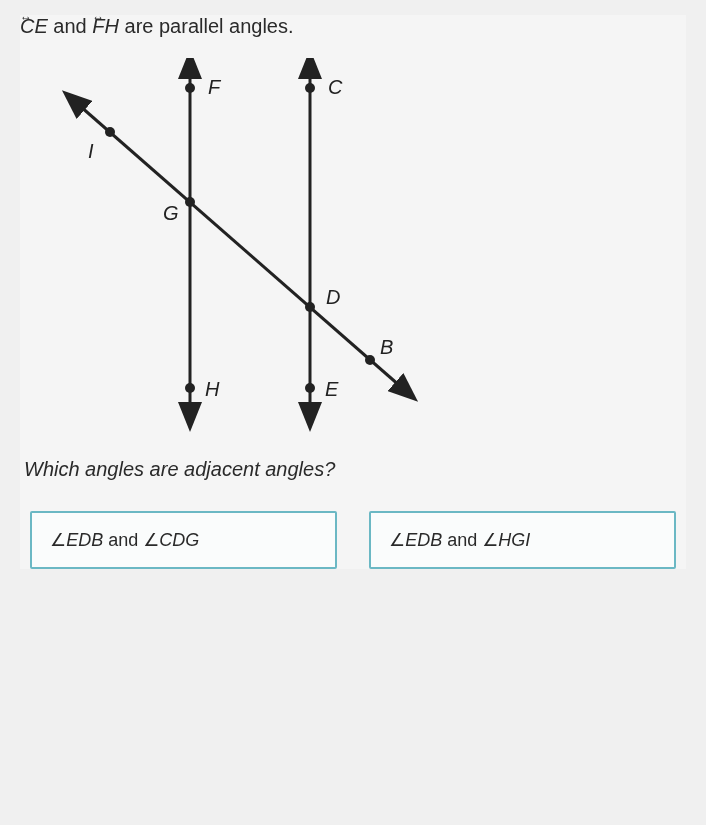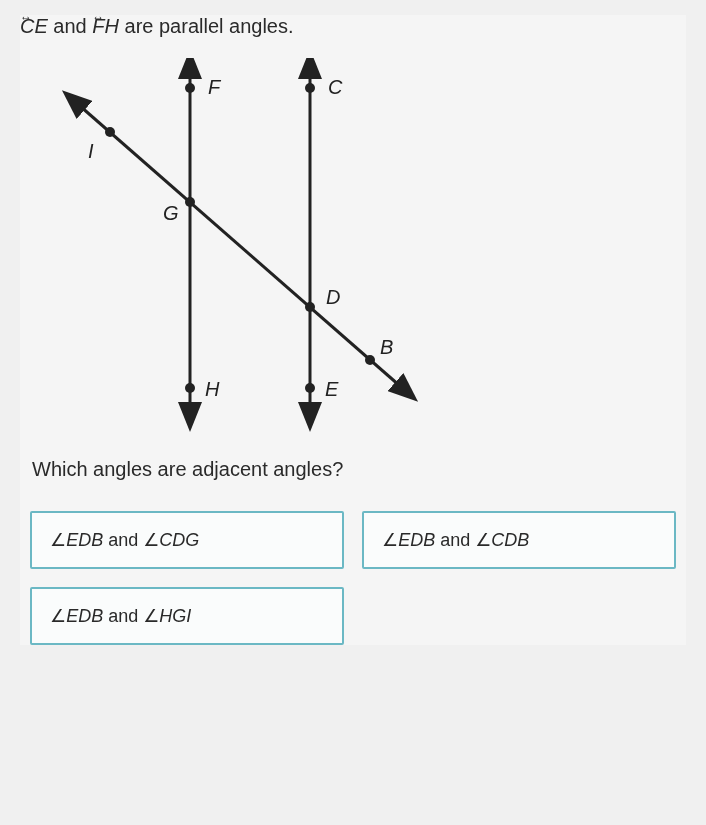--- a/index.html
+++ b/index.html
@@ -40,27 +40,28 @@
       font-style: italic;
     }
     .diagram-container {
       width: 380px;
       height: 380px;
       margin: 20px 0 20px 30px;
       position: relative;
     }
     .question {
       font-size: 20px;
-      margin: 20px 0 30px 12px;
+      margin: 20px 0 30px 4px;
       color: #2a2a2a;
+      font-style: italic;
     }
     .options {
       display: grid;
       grid-template-columns: 1fr 1fr;
-      gap: 18px;
+      gap: 32px;
       padding: 0 10px;
     }
     .option {
       border: 2px solid #6bb8c4;
       background: #fafcfc;
       padding: 16px 18px;
       font-size: 18px;
       font-style: italic;
       color: #2a2a2a;
       cursor: pointer;
@@ -127,20 +128,17 @@
     </svg>
   </div>
 
   <p class="question">Which angles are adjacent angles?</p>
 
   <div class="options">
     <button class="option">
       <span class="angle">∠</span><span>EDB</span><span class="normal"> and </span><span class="angle">∠</span><span>CDG</span>
     </button>
     <button class="option">
-      <span class="angle">∠</span><span>EDB</span><span class="normal"> and </span><span class="angle">∠</span><span>CDB</span>
-    </button>
-    <button class="option">
       <span class="angle">∠</span><span>EDB</span><span class="normal"> and </span><span class="angle">∠</span><span>HGI</span>
     </button>
   </div>
 
 </div>
 
 </body></html>

